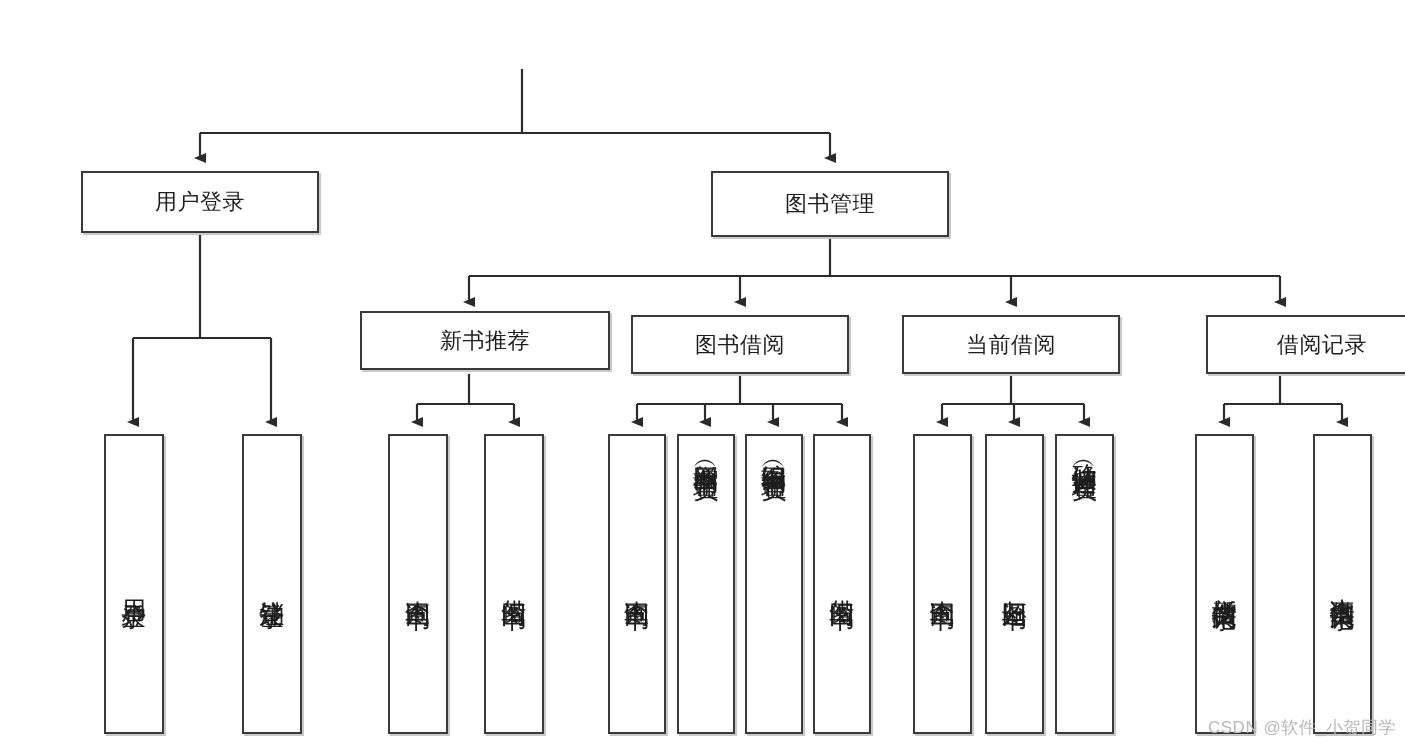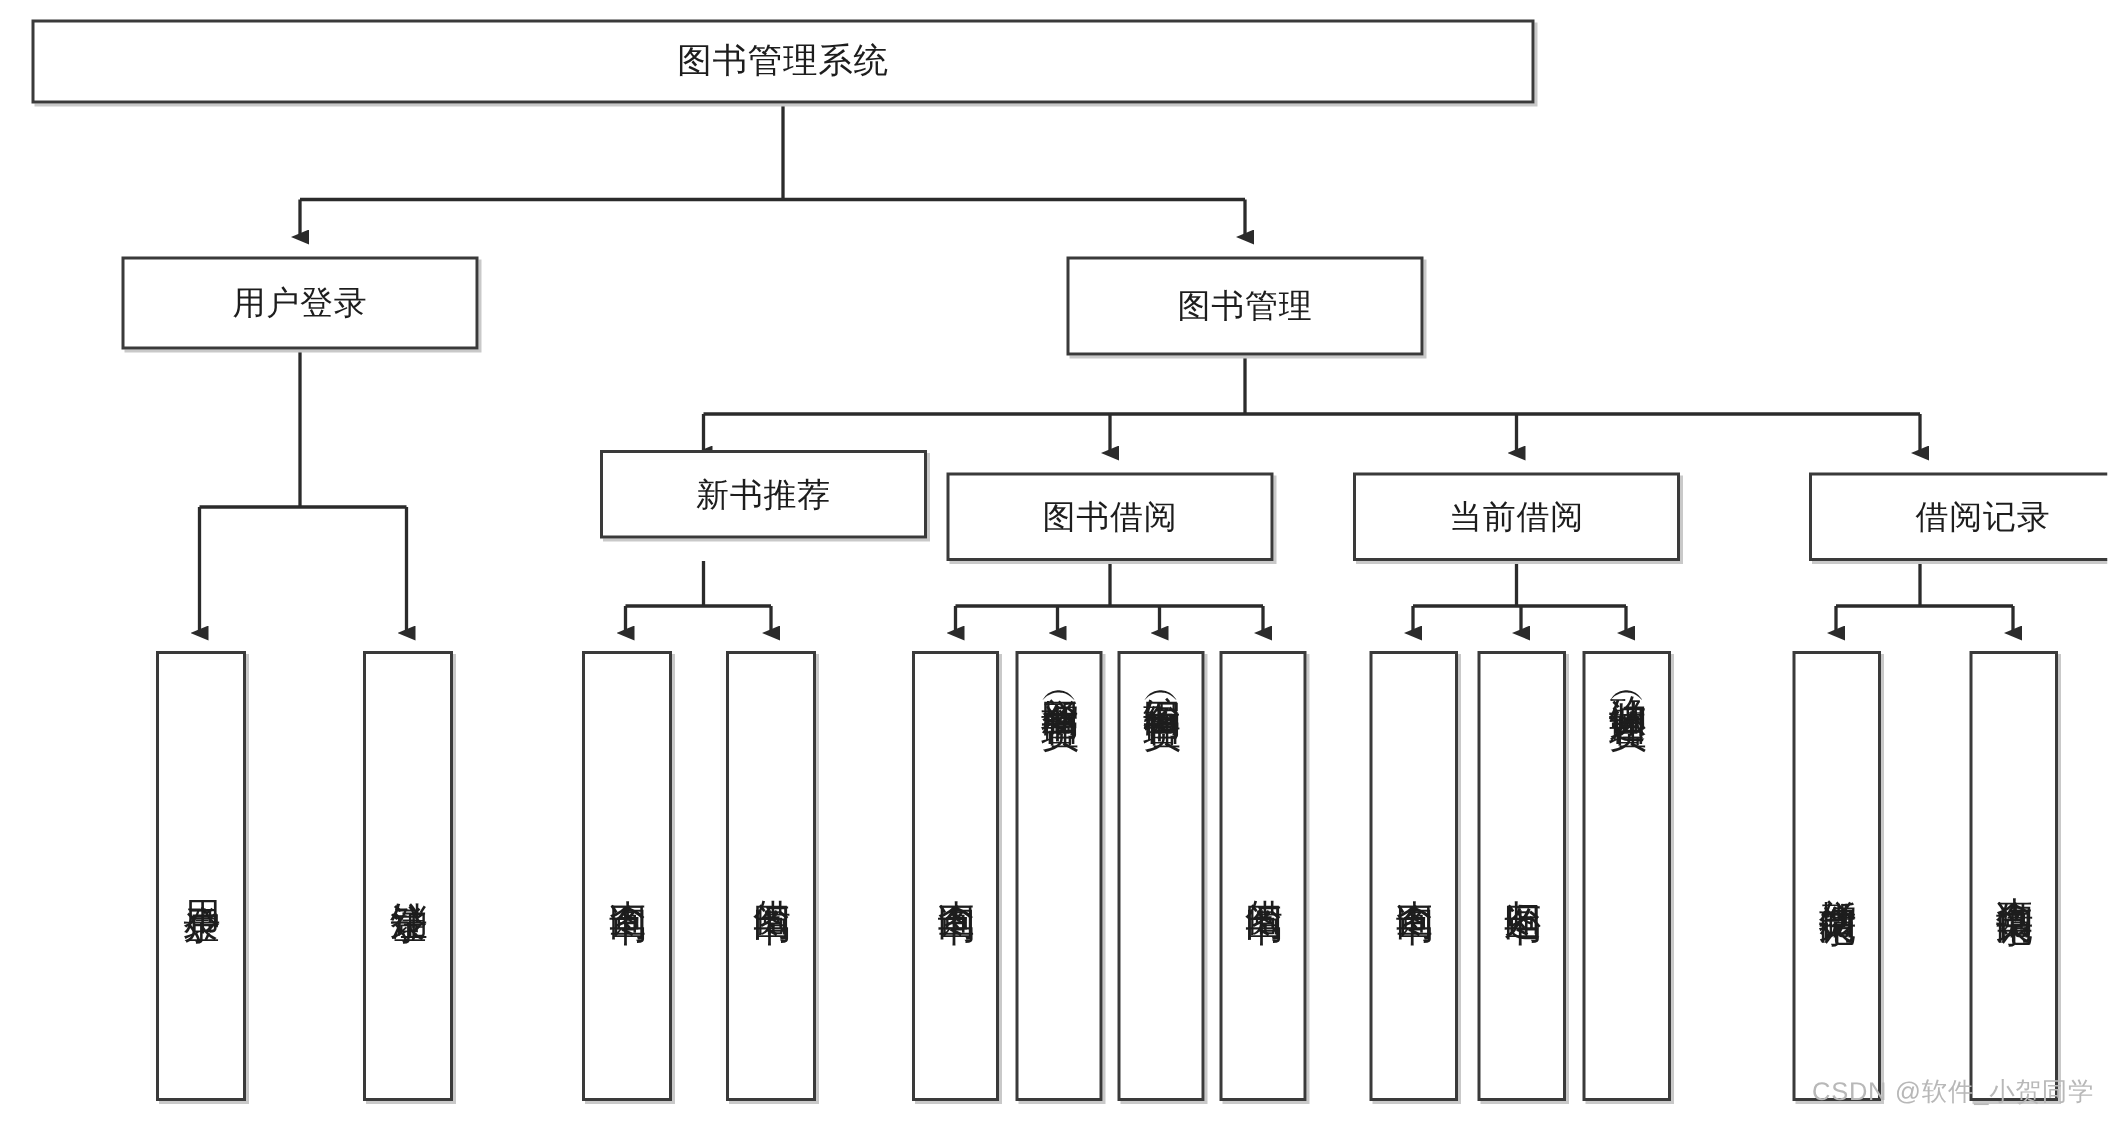--- a/index.html
+++ b/index.html
@@ -126,33 +126,30 @@
       <path d="M1014,404 L1014,422" marker-end="url(#arrow)"></path>
       <path d="M1084,404 L1084,422" marker-end="url(#arrow)"></path>
 
       <path d="M1280,374 L1280,404"></path>
       <path d="M1224,404 L1342,404"></path>
       <path d="M1224,404 L1224,422" marker-end="url(#arrow)"></path>
       <path d="M1342,404 L1342,422" marker-end="url(#arrow)"></path>
     </g>
   </svg>
 
-  <div class="node horiz root shadowed" style="left:21px; top:13px; width:1002px; height:56px;">
-    <span class="label">图书管理系统</span>
-  </div>
 
   <div class="node horiz shadowed" style="left:81px; top:171px; width:238px; height:62px;">
     <span class="label">用户登录</span>
   </div>
 
   <div class="node horiz shadowed" style="left:711px; top:171px; width:238px; height:66px;">
     <span class="label">图书管理</span>
   </div>
 
-  <div class="node horiz shadowed" style="left:360px; top:300px; width:218px; height:59px;margin-left:40px;">
+  <div class="node horiz shadowed" style="left:360px; top:311px; width:250px; height:59px;">
     <span class="label">新书推荐</span>
   </div>
 
   <div class="node horiz shadowed" style="left:631px; top:315px; width:218px; height:59px;">
     <span class="label">图书借阅</span>
   </div>
 
   <div class="node horiz shadowed" style="left:902px; top:315px; width:218px; height:59px;">
     <span class="label">当前借阅</span>
   </div>

